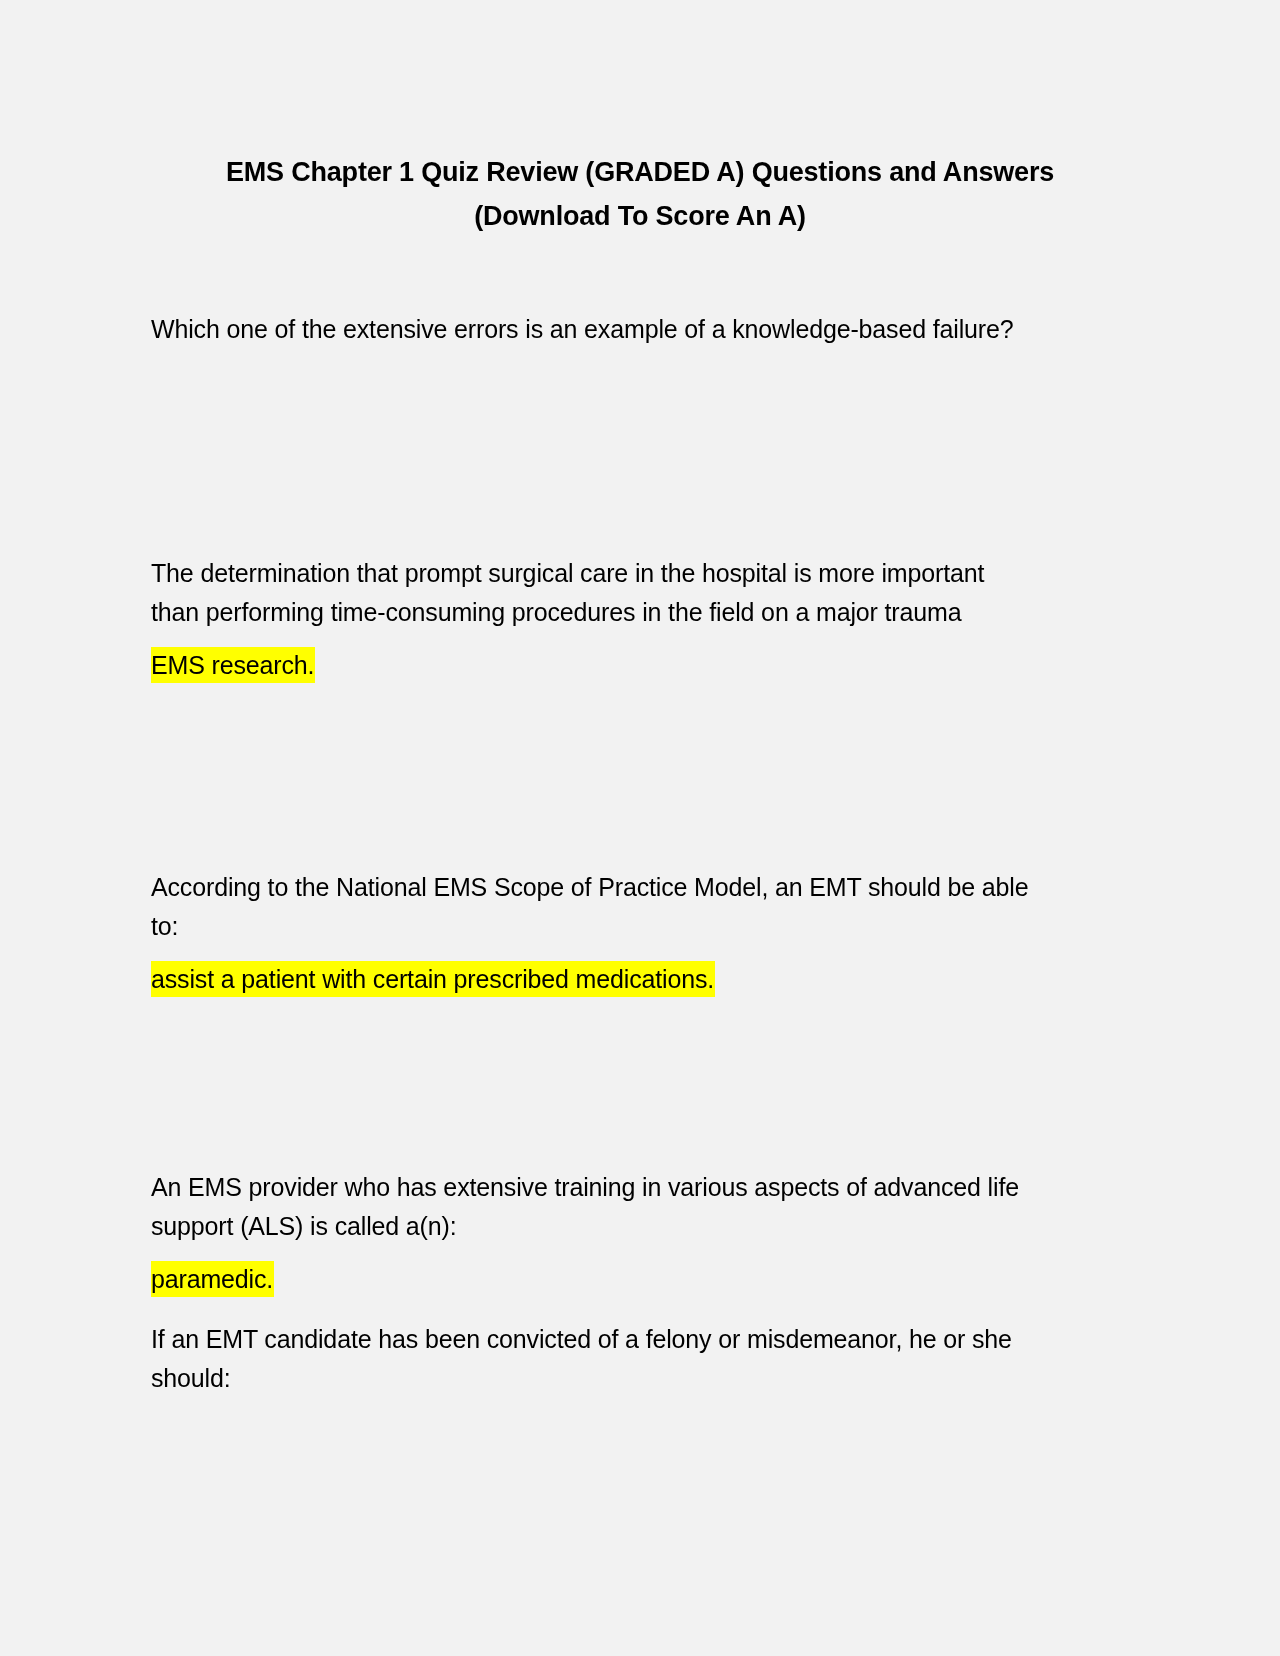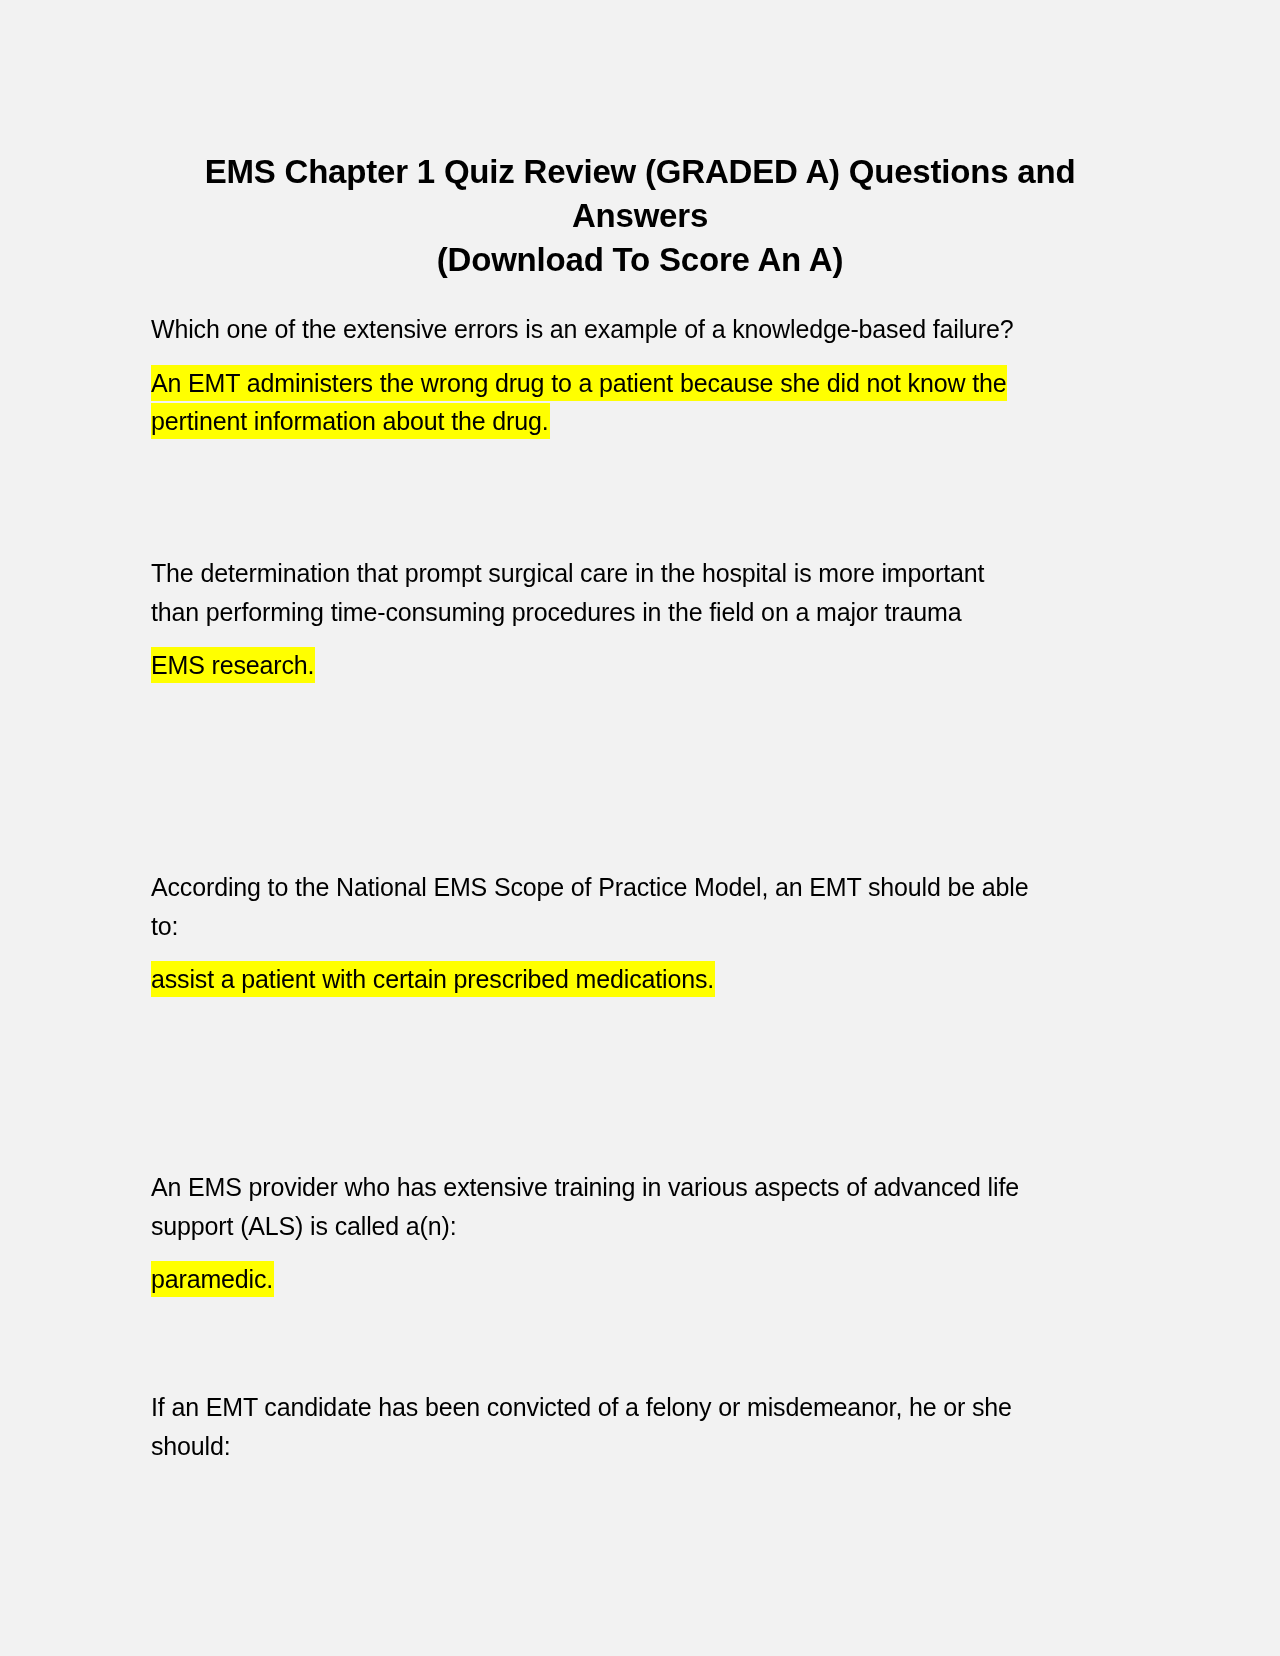--- a/index.html
+++ b/index.html
@@ -23,21 +23,21 @@
       height: 1656px;
       background: #f2f2f2;
     }
     .title {
       position: absolute;
       left: 150px;
       width: 980px;
       top: 150px;
       text-align: center;
       font-weight: bold;
-      font-size: 33px;
+      font-size: 27px;
       line-height: 44px;
       letter-spacing: -0.2px;
     }
     .title span { display: block; }
     .qa {
       position: absolute;
       left: 151px;
       width: 960px;
     }
     .question {
@@ -71,24 +71,20 @@
 
   <h1 class="title" style="margin:0;">
     <span>EMS Chapter 1 Quiz Review (GRADED A) Questions and Answers</span>
     <span>(Download To Score An A)</span>
   </h1>
 
   <div class="qa" style="top:310px;">
     <p class="question">
       <span>Which one of the extensive errors is an example of a knowledge-based failure?</span>
     </p>
-    <p class="answer">
-      <span class="hl-line">An EMT administers the wrong drug to a patient because she did not know the</span>
-      <span class="hl-line">pertinent information about the drug.</span>
-    </p>
   </div>
 
   <div class="qa" style="top:554px;">
     <p class="question">
       <span>The determination that prompt surgical care in the hospital is more important</span>
       <span>than performing time-consuming procedures in the field on a major trauma</span>
     </p>
     <p class="answer">
       <span class="hl-line">EMS research.</span>
     </p>
@@ -107,20 +103,20 @@
   <div class="qa" style="top:1128px;margin-top:40px;">
     <p class="question">
       <span>An EMS provider who has extensive training in various aspects of advanced life</span>
       <span>support (ALS) is called a(n):</span>
     </p>
     <p class="answer">
       <span class="hl-line">paramedic.</span>
     </p>
   </div>
 
-  <div class="qa" style="top:1388px;">
+  <div class="qa" style="top:1320px;">
     <p class="question">
       <span>If an EMT candidate has been convicted of a felony or misdemeanor, he or she</span>
       <span>should:</span>
     </p>
   </div>
 
 </div>
 
 </body></html>

